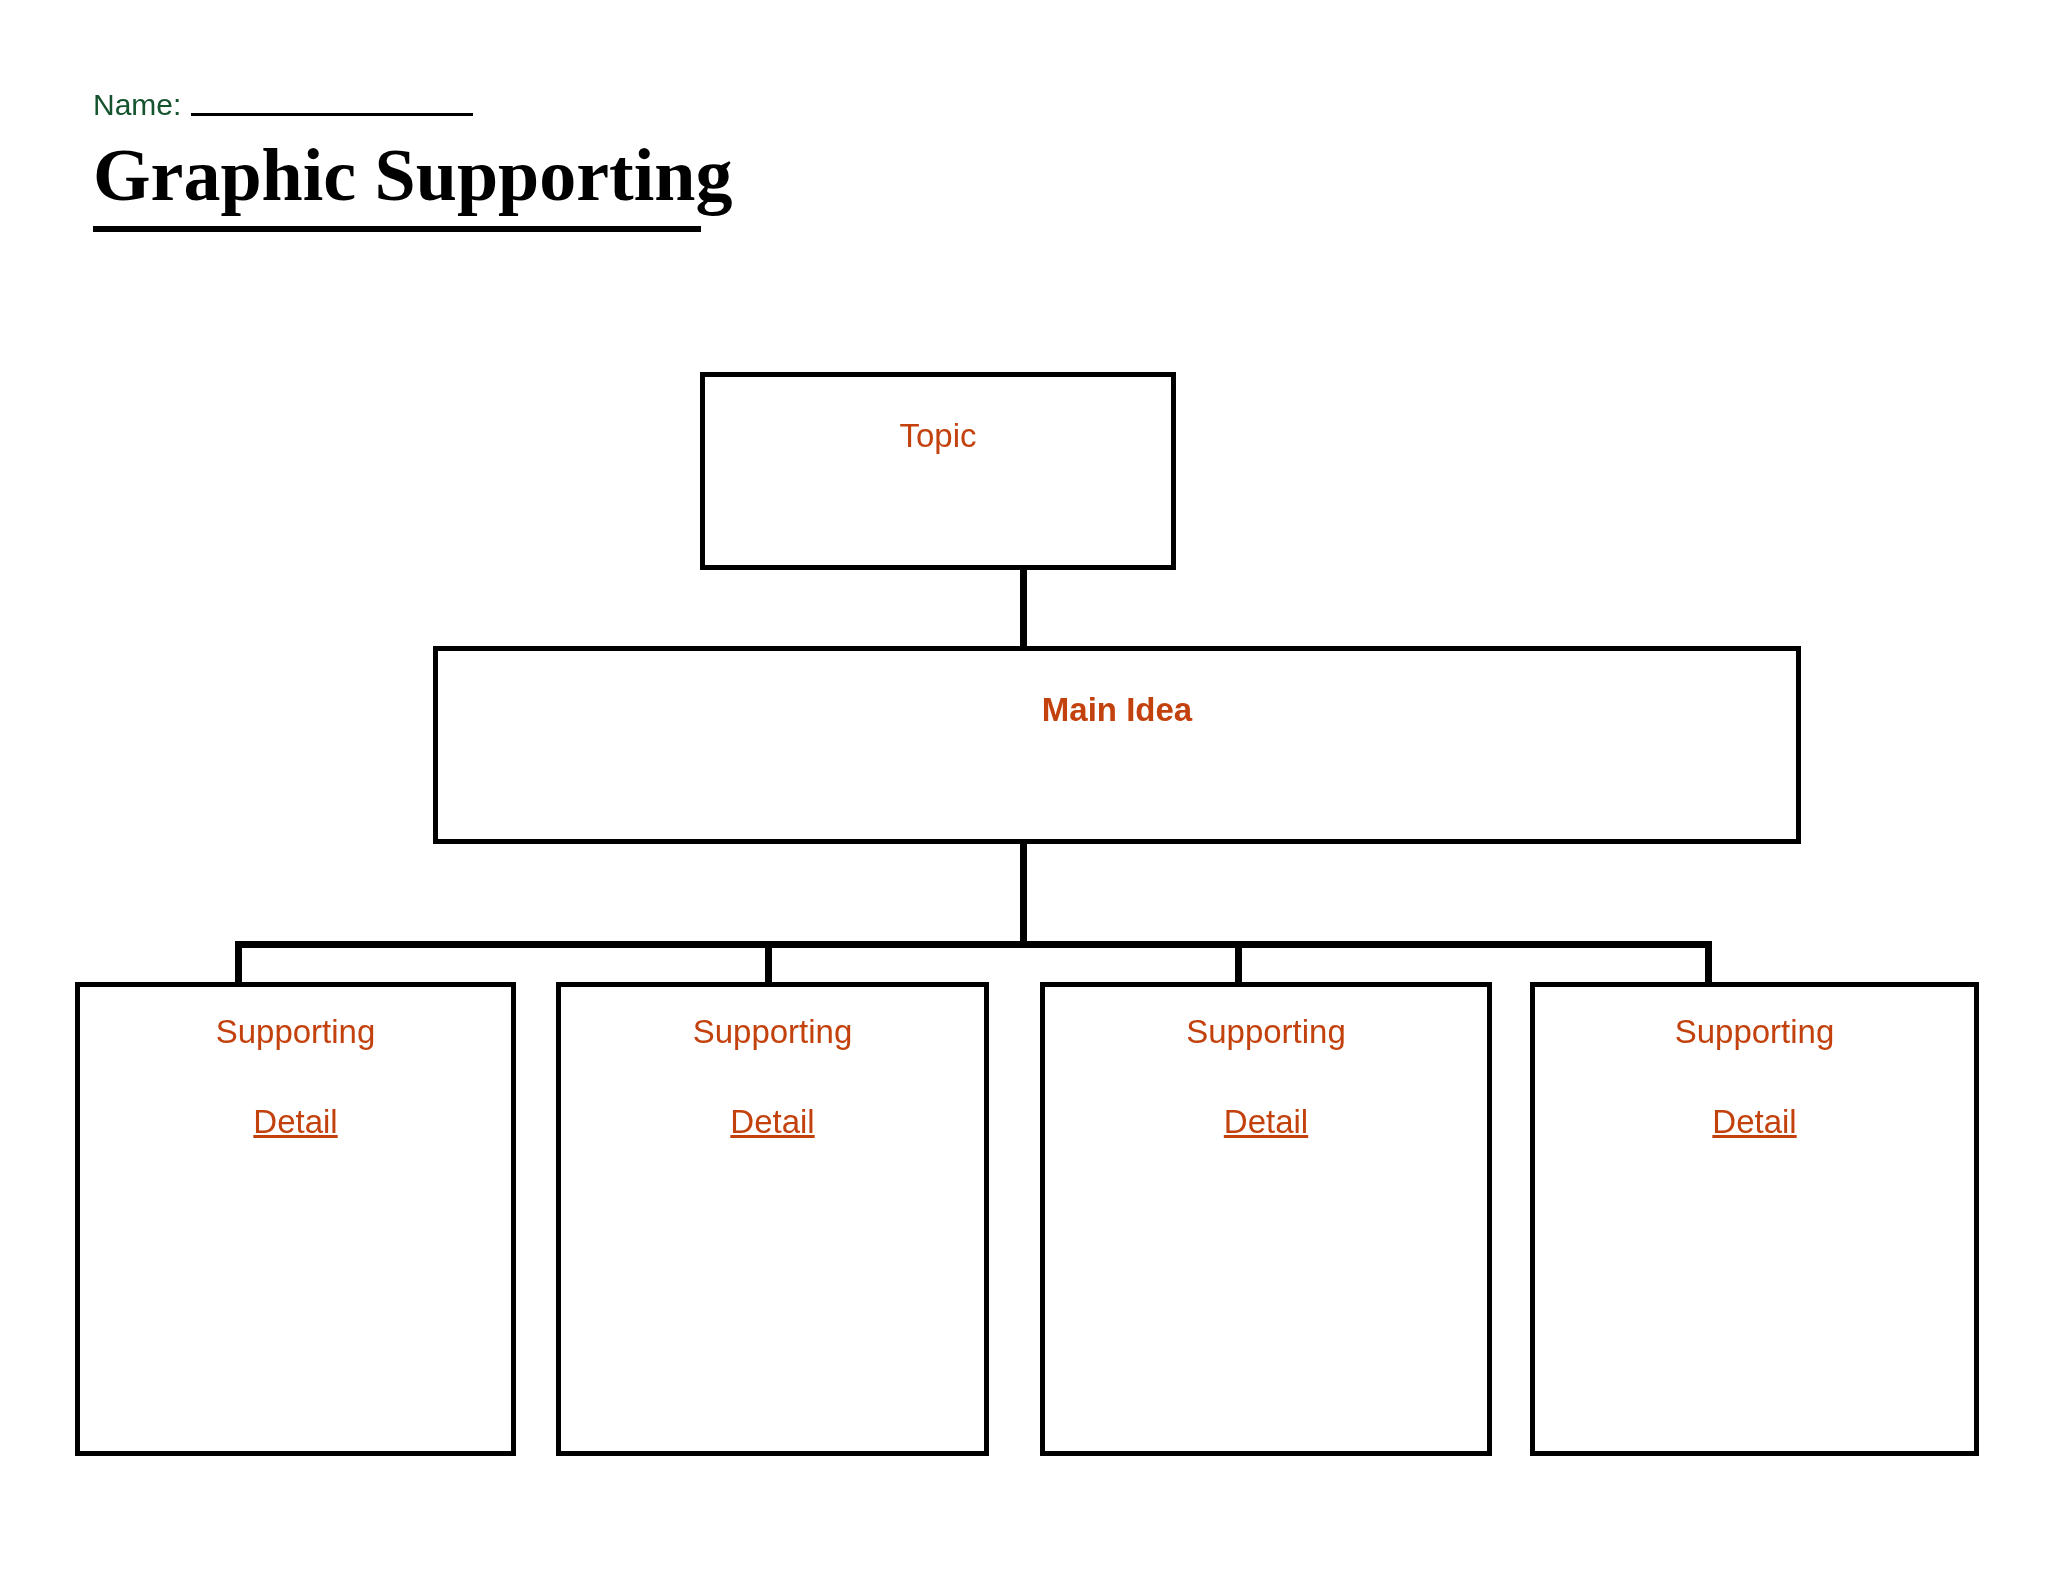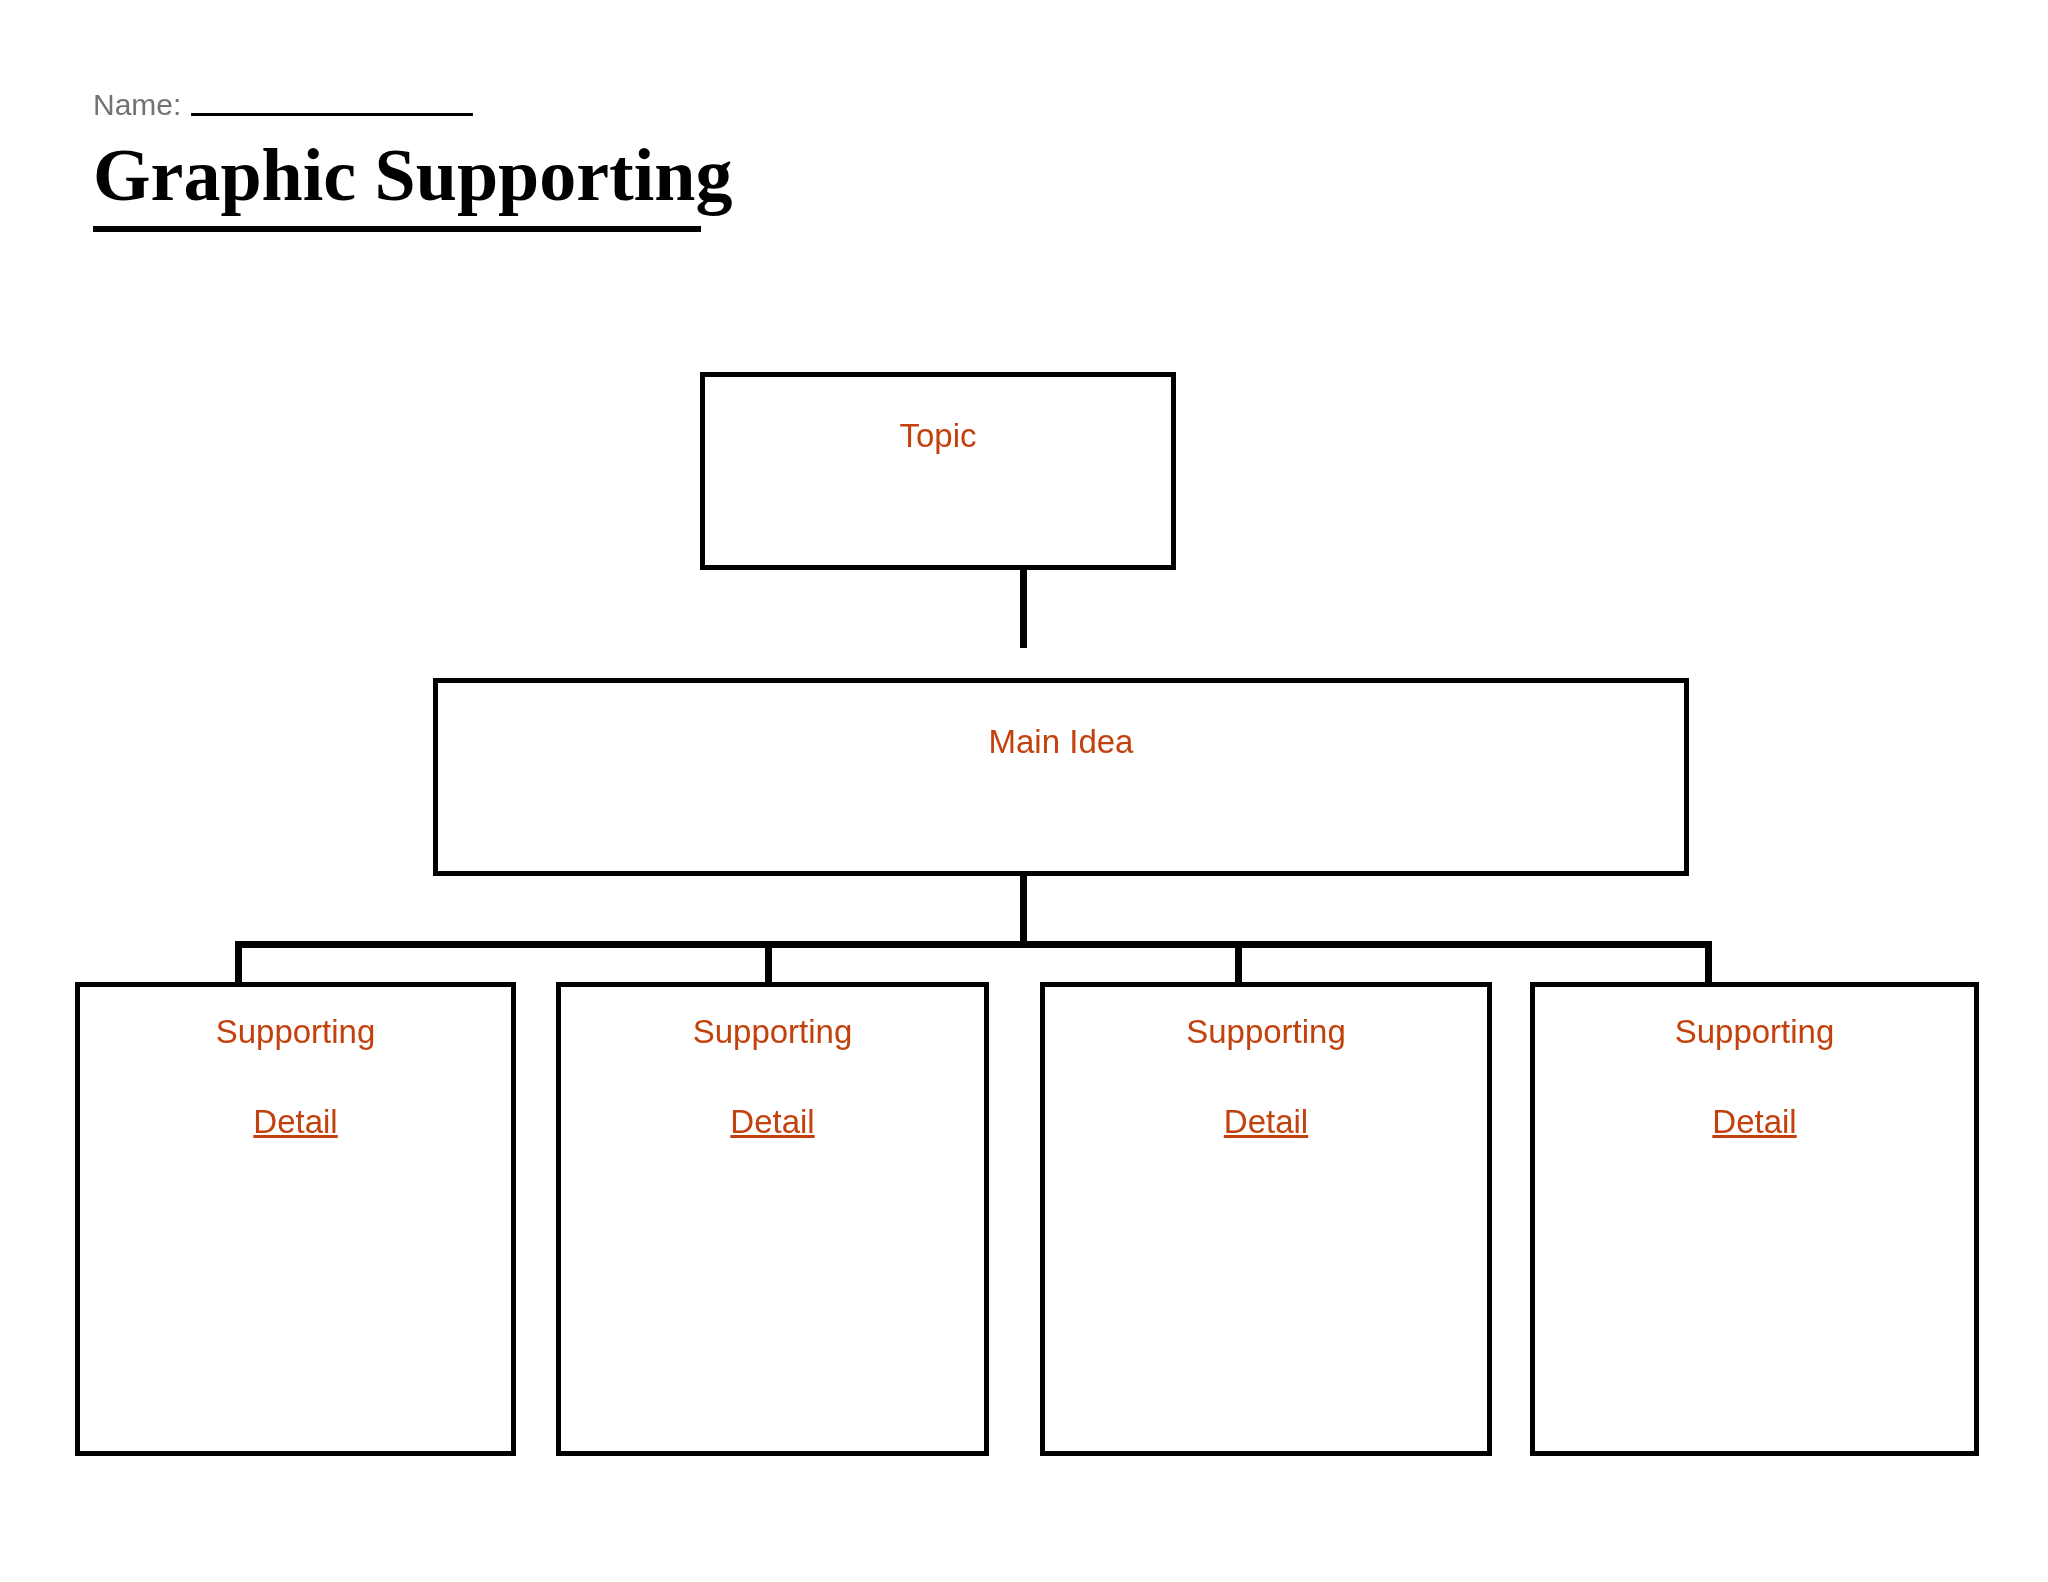--- a/index.html
+++ b/index.html
@@ -23,21 +23,21 @@
     left: 93px;
     top: 90px;
     display: flex;
     align-items: flex-end;
     gap: 10px;
   }
   #name-label {
     font-family: "Liberation Sans", sans-serif;
     font-size: 30px;
     line-height: 1;
-    color: #737373;
+    color: #14532d;
     white-space: pre;
   }
   #name-blank {
     width: 282px;
     height: 0;
     border-bottom: 3px solid #000;
     margin-bottom: 4px;
   }
 
   #doc-title {
@@ -85,21 +85,21 @@
     font-family: "Liberation Sans", sans-serif;
     font-size: 33px;
     line-height: 1.0;
     color: #c2410c;
     white-space: pre;
   }
 
   #topic-box  { left: 700px;  top: 372px;  width: 476px;  height: 198px; }
   #topic-box .node-label { top: 42px; }
 
-  #mainidea-box { left: 433px; top: 678px; width: 1256px; height: 198px; }
+  #mainidea-box { left: 433px; top: 646px; width: 1368px; height: 198px; font-weight: bold; }
   #mainidea-box .node-label { top: 42px; }
 
   .detail-box { top: 982px; height: 474px; }
   #detail-box-0 { left: 75px;   width: 441px; }
   #detail-box-1 { left: 556px;  width: 433px; }
   #detail-box-2 { left: 1040px; width: 452px; }
   #detail-box-3 { left: 1530px; width: 449px; }
 
   .detail-label-1 { top: 28px; }
   .detail-label-2 { top: 118px; text-decoration: underline; }

